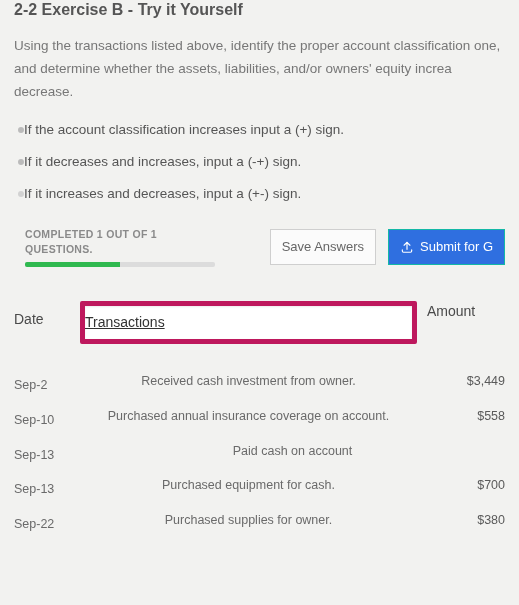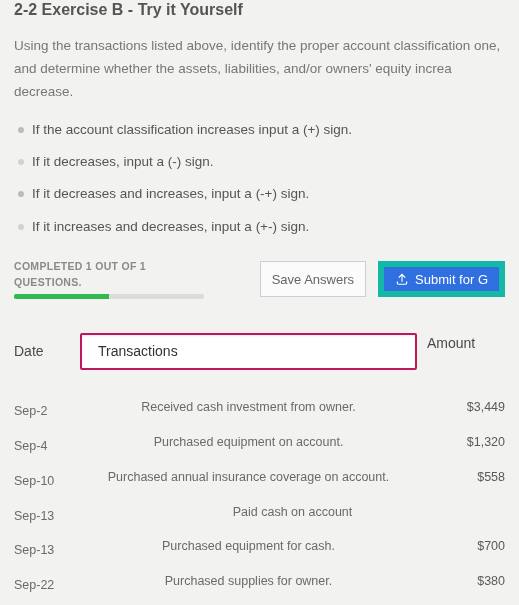--- a/index.html
+++ b/index.html
@@ -25,37 +25,36 @@
     color: #777;
     font-size: 13.5px;
     line-height: 1.7;
     margin-bottom: 16px;
     margin-top: 13px;
   }
   .rules { margin: 12px 0 18px 4px; }
   .rule {
     display: flex;
     align-items: flex-start;
-    gap: 8px;
     margin: 12px 0;
     font-size: 13.5px;
     color: #555;
   }
   .bullet {
     width: 6px; height: 6px; border-radius: 50%;
     background: #bbb;
     margin-top: 7px;
     flex: 0 0 auto;
   }
   .bullet.dim { background: #d2d2d2; }
   .progress-row {
     display: flex;
     align-items: center;
     gap: 28px;
-    margin: 22px 0 26px 0;
+    margin: 22px 0 26px 11px;
   }
   .progress-wrap { flex: 0 0 190px; }
   .progress-label {
     font-size: 10.5px;
     letter-spacing: 0.3px;
     color: #8a8a8a;
     margin-bottom: 4px;
     font-weight: 600;
   }
   .progress-bar {
@@ -82,44 +81,45 @@
     white-space: nowrap;
   }
   .btn-light {
     background: #fbfbfb;
     color: #666;
     border: 1px solid #cfcfcf;
   }
   .btn-primary {
     background: #2f6fe0;
     color: #fff;
-    border: 6px solid #14b8a6;
+    border: 1px solid #14b8a6;
   }
   .btn-primary svg { width: 14px; height: 14px; }
   .btns { display: flex; gap: 12px; margin-left: auto; }
   .table { width: 100%; }
   .thead {
     display: flex;
     font-size: 14px;
     color: #4a4a4a;
     font-weight: 500;
     padding: 8px 0 10px 0;
   }
   .col-date { width: 66px; margin-top: 8px; }
   .col-trans { flex: 1; }
   .col-amt { width: 88px; }
   .th-input {
-    border: 2px solid #be185d;
+    border: 5px solid #be185d;
     border-radius: 2px;
     background: #fff;
     box-shadow: inset 0 1px 2px rgba(0,0,0,0.08);
-    padding: 6px 16px;
+    padding: 6px 0;
     min-height: 30px;
     font-size: 14px;
     color: #333;
+    text-decoration: underline;
   }
   .trow {
     display: flex;
     align-items: center;
     font-size: 12.5px;
     color: #666;
     padding: 4px 0;
   }
   .trow .col-date { color: #6a6a6a; }
   .trow .col-trans { color: #6a6a6a; text-align: center; }
@@ -131,24 +131,20 @@
 
 <div class="page">
 
   <div class="title">2-2 Exercise B - Try it Yourself</div>
   <div class="intro">Using the transactions listed above, identify the proper account classification one, and determine whether the assets, liabilities, and/or owners' equity increa decrease.</div>
 
   <div class="rules">
     <div class="rule">
       <span class="bullet"></span>
       <span>If the account classification increases input a (+) sign.</span>
-    </div>
-    <div class="rule">
-      <span class="bullet dim"></span>
-      <span>If it decreases, input a (-) sign.</span>
     </div>
     <div class="rule">
       <span class="bullet"></span>
       <span>If it decreases and increases, input a (-+) sign.</span>
     </div>
     <div class="rule">
       <span class="bullet dim"></span>
       <span>If it increases and decreases, input a (+-) sign.</span>
     </div>
   </div>
@@ -182,25 +178,20 @@
       <div class="col-amt" style="padding-left:10px;">Amount</div>
     </div>
 
     <div class="tbody">
       <div class="trow">
         <div class="col-date">Sep-2</div>
         <div class="col-trans">Received cash investment from owner.</div>
         <div class="col-amt">$3,449</div>
       </div>
       <div class="trow">
-        <div class="col-date">Sep-4</div>
-        <div class="col-trans">Purchased equipment on account.</div>
-        <div class="col-amt">$1,320</div>
-      </div>
-      <div class="trow">
         <div class="col-date">Sep-10</div>
         <div class="col-trans">Purchased annual insurance coverage on account.</div>
         <div class="col-amt">$558</div>
       </div>
       <div class="trow">
         <div class="col-date">Sep-13</div>
         <div class="col-trans">Paid cash on account</div>
       </div>
       <div class="trow">
         <div class="col-date">Sep-13</div>

